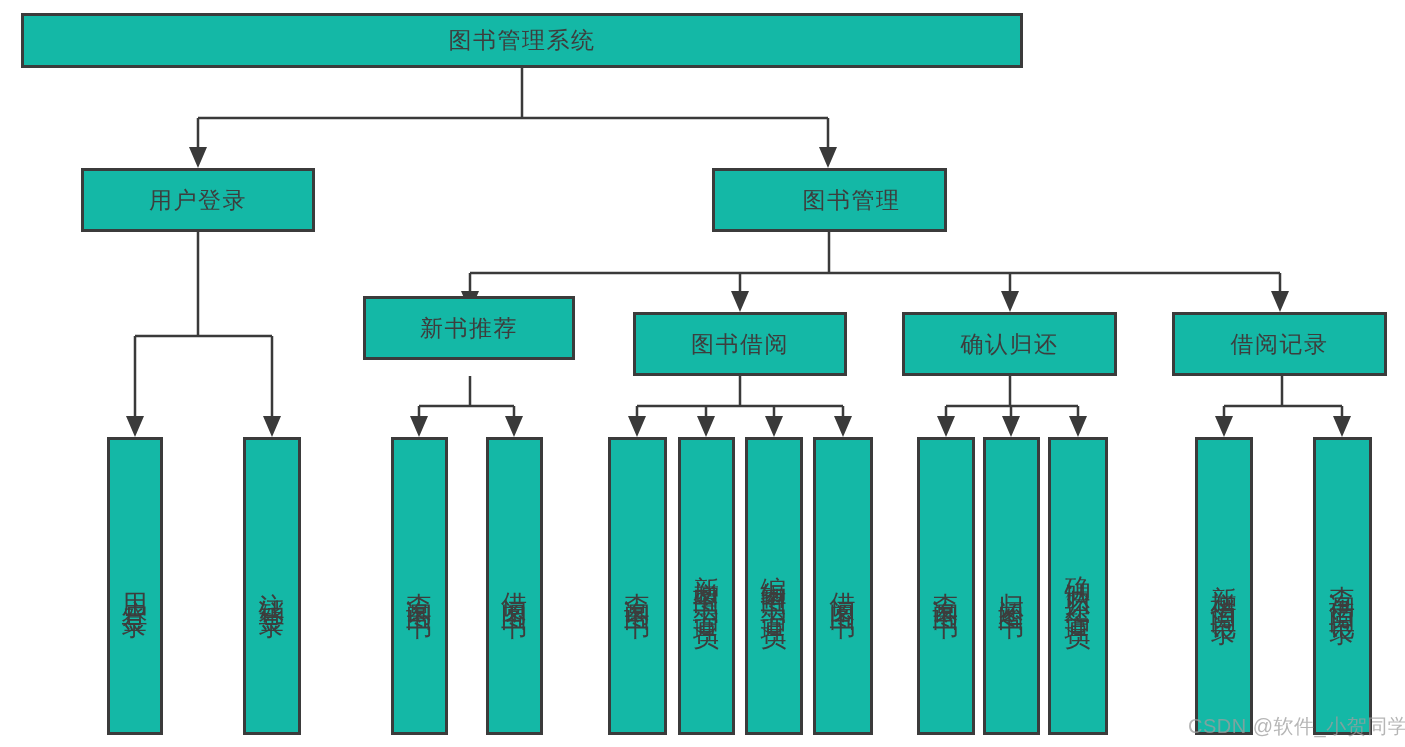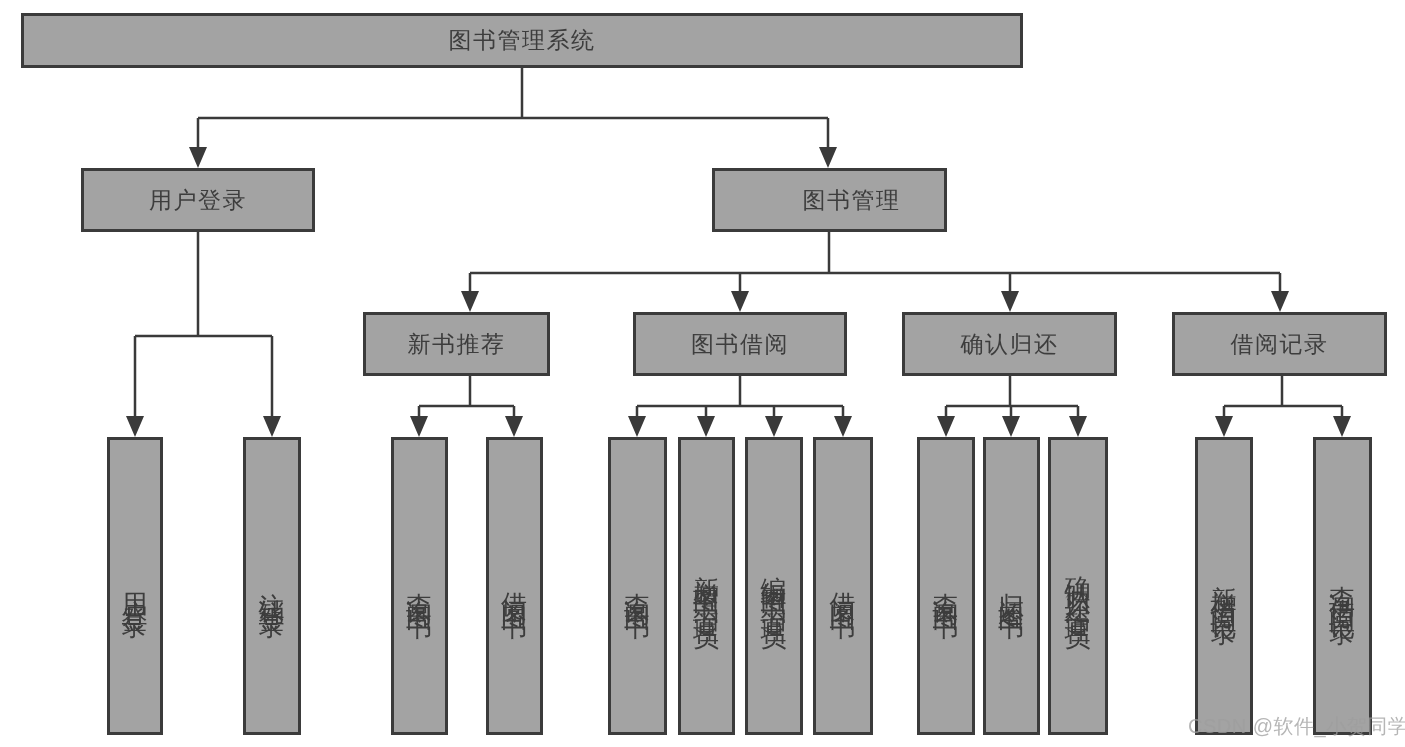--- a/index.html
+++ b/index.html
@@ -14,21 +14,21 @@
   .wires {
     position: absolute;
     left: 0; top: 0;
     width: 1405px; height: 747px;
     pointer-events: none;
   }
   .box {
     position: absolute;
     box-sizing: border-box;
     border: 3px solid #3b3b3b;
-    background: #a3a3a3;
+    background: #14b8a6;
     display: flex;
     align-items: center;
     justify-content: center;
     color: #3d3d3d;
   }
   .h-label {
     font-size: 23px;
     letter-spacing: 1.5px;
     white-space: nowrap;
   }
@@ -91,21 +91,21 @@
     <span class="h-label">图书管理系统</span>
   </div>
 
   <div class="box" style="left:81px; top:168px; width:234px; height:64px;">
     <span class="h-label">用户登录</span>
   </div>
   <div class="box" style="left:712px; top:168px; width:235px; height:64px;padding-left:44px;">
     <span class="h-label">图书管理</span>
   </div>
 
-  <div class="box" style="left:363px; top:312px; width:187px; height:64px;">
+  <div class="box" style="left:363px; top:296px; width:212px; height:64px;">
     <span class="h-label">新书推荐</span>
   </div>
   <div class="box" style="left:633px; top:312px; width:214px; height:64px;">
     <span class="h-label">图书借阅</span>
   </div>
   <div class="box" style="left:902px; top:312px; width:215px; height:64px;">
     <span class="h-label">确认归还</span>
   </div>
   <div class="box" style="left:1172px; top:312px; width:215px; height:64px;">
     <span class="h-label">借阅记录</span>

